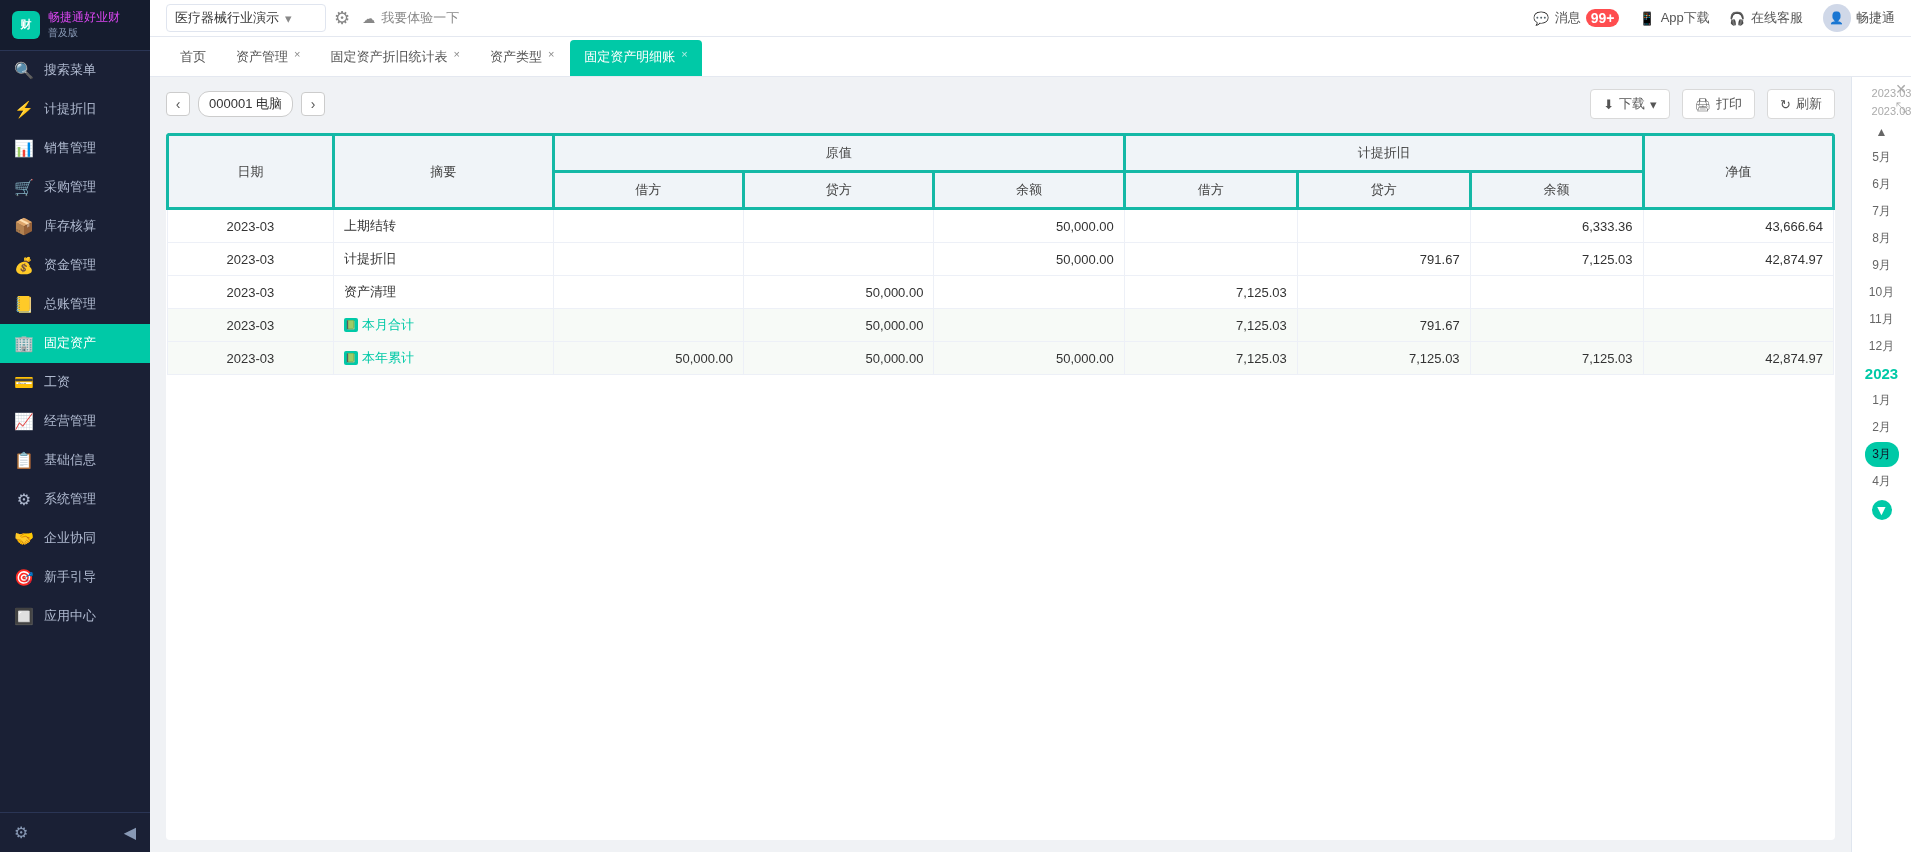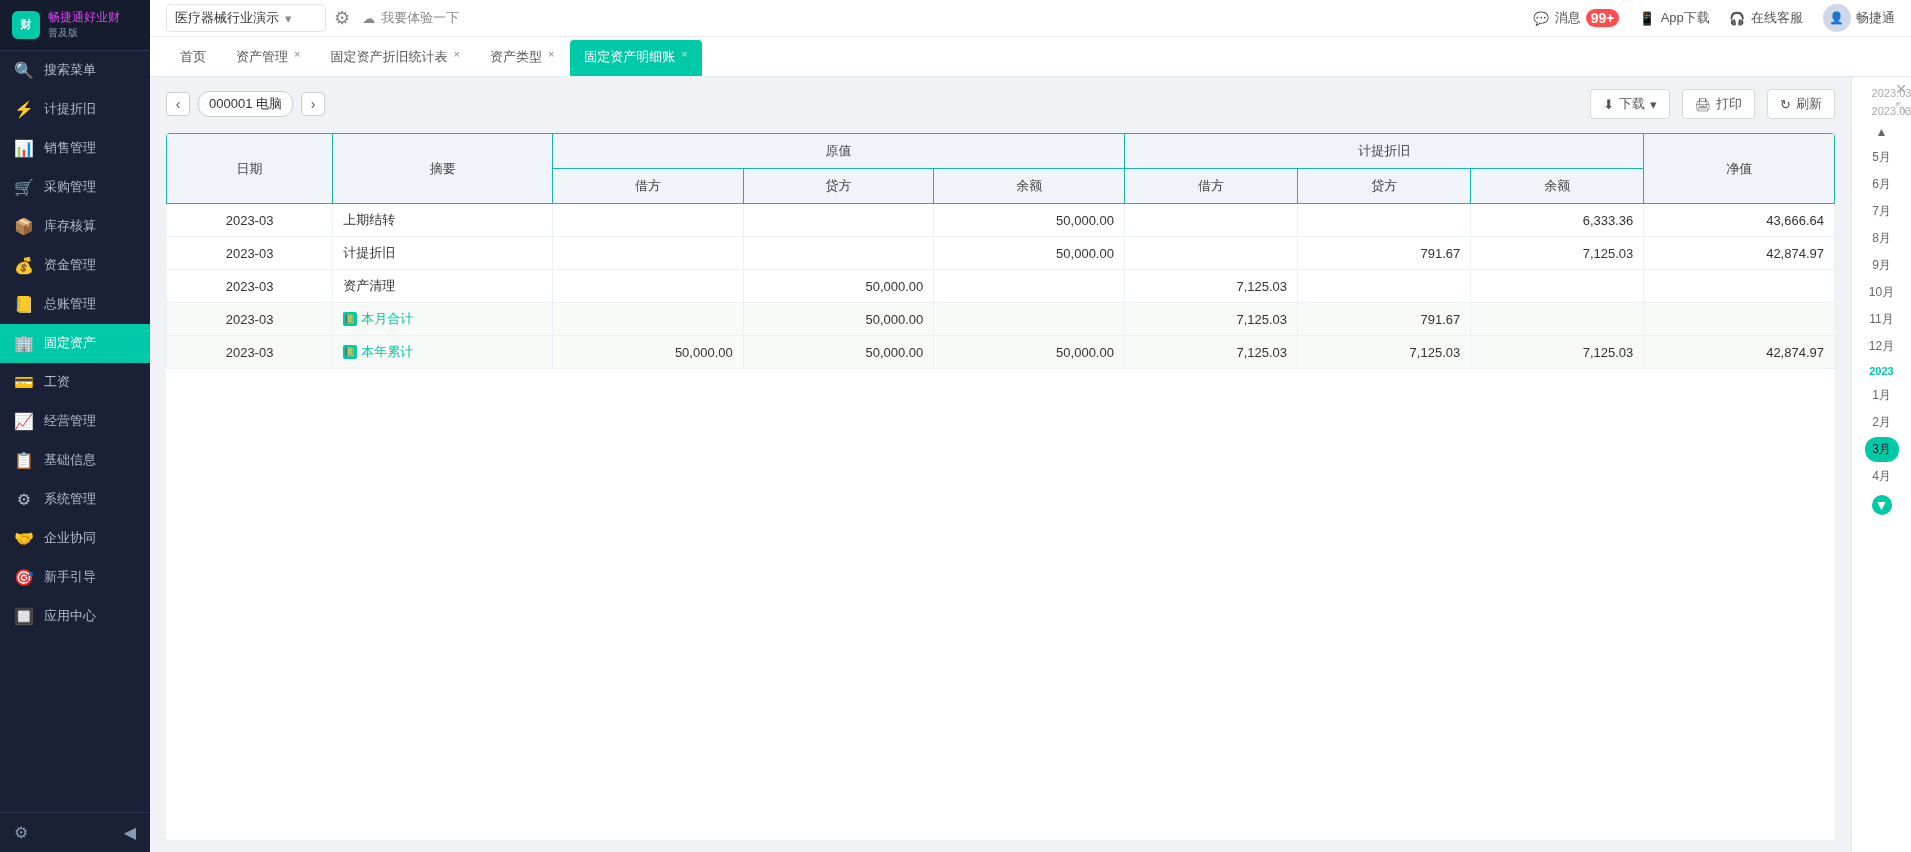--- a/index.html
+++ b/index.html
@@ -147,21 +147,21 @@
       padding: 5px 12px; border: 1px solid #d9d9d9; border-radius: 4px;
       background: #fff; cursor: pointer; font-size: 13px; color: #555;
     }
 
     
     .table-wrap { background: #fff; border-radius: 4px; overflow: auto; flex: 1; }
     table { width: 100%; border-collapse: collapse; font-size: 13px; }
     thead tr { background: #f0f4f8; }
     th {
       padding: 8px 10px; text-align: center; font-weight: 500; color: #444;
-      border: 1px solid #14b8a6;
+      border: 3px solid #14b8a6;
     }
     td {
       padding: 7px 10px; text-align: right; color: #333;
       border: 1px solid #edf0f7;
     }
     td.text-left { text-align: left; }
     td.text-center { text-align: center; }
     .row-summary td { background: #f7faf7; }
     .row-year td { background: #f7faf7; }
     .month-label {
@@ -185,21 +185,21 @@
     .timeline-item {
       font-size: 12px; color: #666; padding: 4px 0; text-align: center;
       cursor: pointer; width: 100%;
       display: flex; align-items: center; justify-content: center;
     }
     .timeline-item.active {
       background: #00c9a7; color: #0f172a; border-radius: 12px;
       width: 34px; margin: 0 auto;
     }
     .timeline-item.year {
-      font-size: 11px; color: #00c9a7; font-weight: bold;
+      font-size: 15px; color: #00c9a7; font-weight: bold;
     }
     .timeline-item.highlight {
       color: #00c9a7;
     }
     .tl-close {
       position: absolute; top: 4px; right: 4px;
       font-size: 14px; color: #aaa; cursor: pointer;
     }
     .tl-expand {
       position: absolute; top: 22px; right: 4px;

